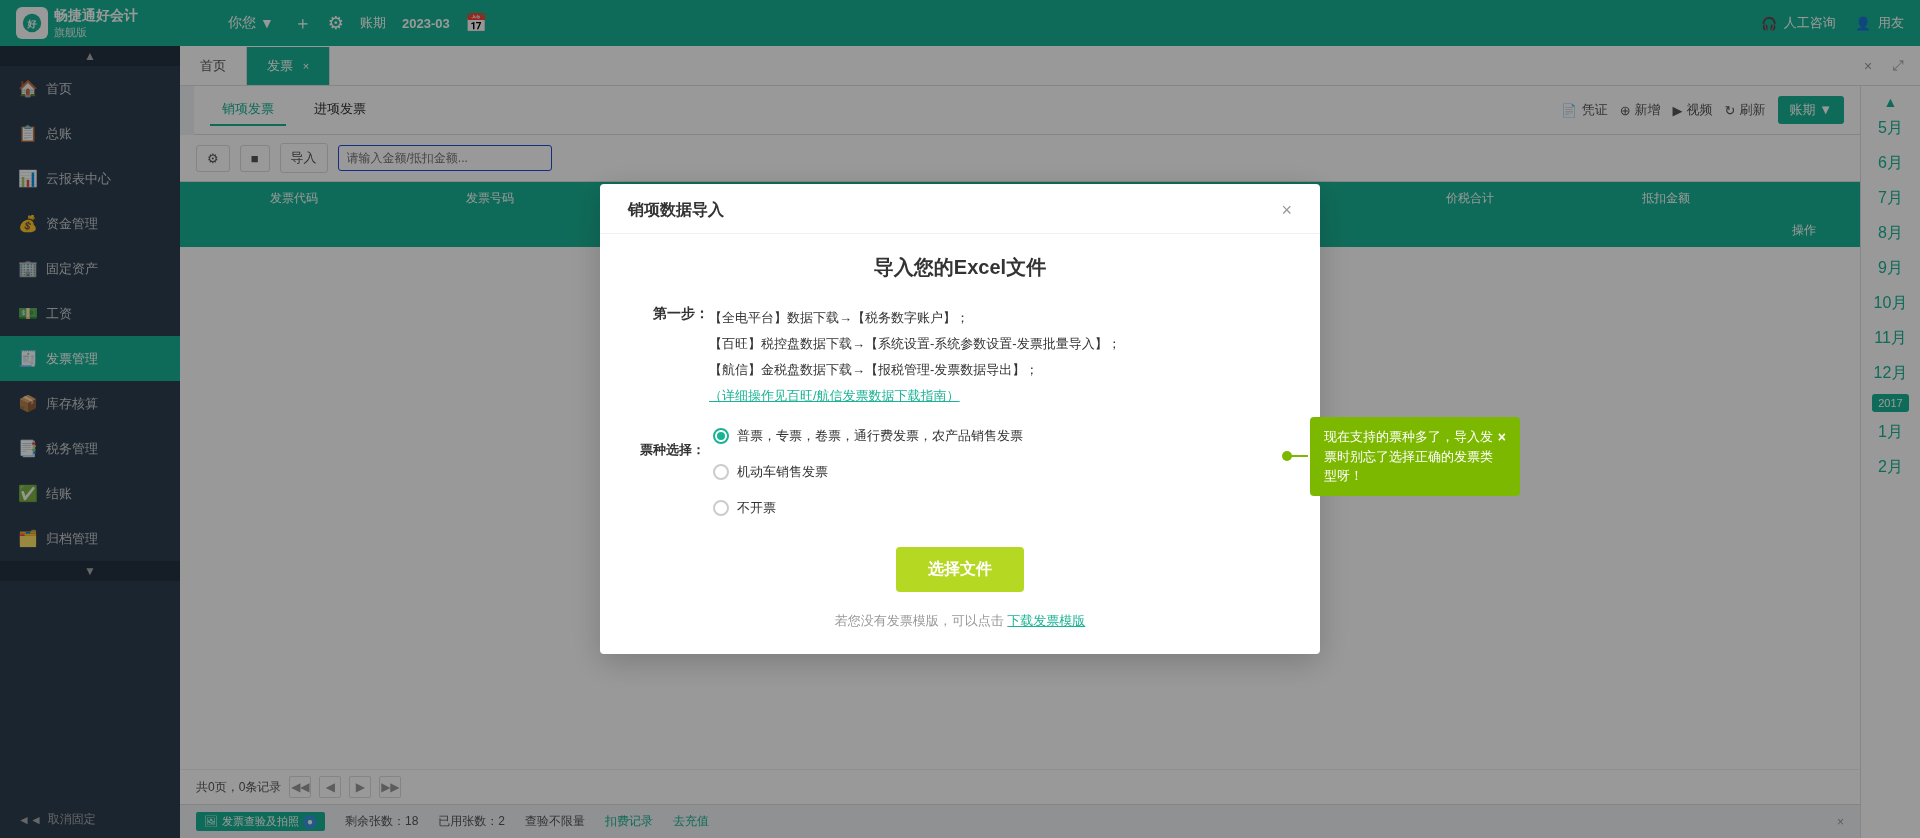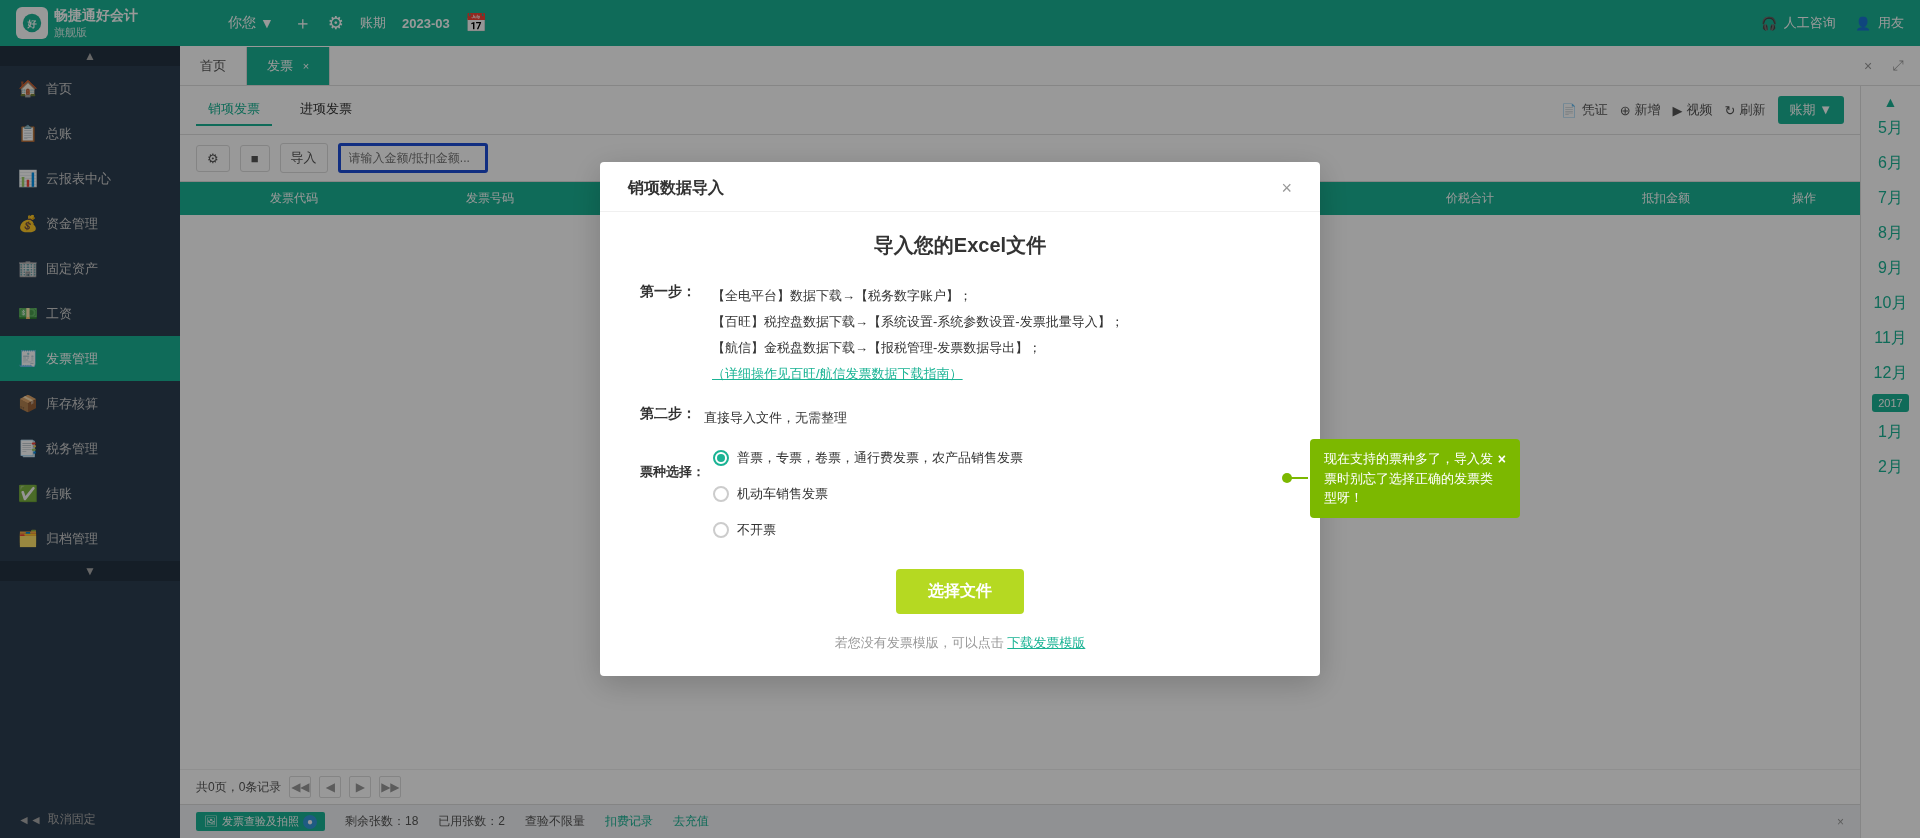--- a/index.html
+++ b/index.html
@@ -38,36 +38,36 @@
     
     .content-area { flex: 1; display: flex; flex-direction: column; background: #f0f2f5; overflow: hidden; }
 
     
     .tab-bar { display: flex; align-items: center; background: #fff; border-bottom: 1px solid #e0e0e0; padding: 0 0 0 0; height: 40px; }
     .tab-item { padding: 10px 20px; cursor: pointer; font-size: 13px; color: #555; border-right: 1px solid #e0e0e0; }
     .tab-item.active { background: #1ab394; color: white; }
     .tab-close { margin-left: 6px; color: inherit; font-size: 11px; }
     .tab-bar-right { margin-left: auto; display: flex; align-items: center; gap: 10px; padding-right: 12px; }
     .window-btn { width: 20px; height: 20px; display: flex; align-items: center; justify-content: center; cursor: pointer; color: #999; font-size: 14px; }
-    .invoice-toolbar { display: flex; align-items: center; gap: 16px; padding: 8px 16px; background: white; border-bottom: 1px solid #e0e0e0; }
+    .invoice-toolbar { display: flex; align-items: center; gap: 16px; padding: 8px 16px; background: white; border-bottom: 1px solid #e0e0e0; margin-left: 14px; }
     .invoice-tab { padding: 6px 12px; cursor: pointer; font-size: 13px; color: #333; border-bottom: 2px solid transparent; }
     .invoice-tab.active { color: #1ab394; border-bottom: 2px solid #1ab394; }
     .toolbar-right { margin-left: auto; display: flex; align-items: center; gap: 12px; }
     .toolbar-btn { display: flex; align-items: center; gap: 4px; color: #555; cursor: pointer; font-size: 13px; }
     .toolbar-btn.primary { background: #1ab394; color: white; padding: 5px 12px; border-radius: 3px; }
 
     
     .filter-bar { display: flex; align-items: center; gap: 10px; padding: 8px 16px; background: white; border-bottom: 1px solid #e0e0e0; }
-    .filter-input { border: 3px solid #1d4ed8; border-radius: 3px; padding: 5px 8px; font-size: 12px; width: 150px; color: #8b5cf6; }
+    .filter-input { border: 1px solid #1d4ed8; border-radius: 3px; padding: 5px 8px; font-size: 12px; width: 214px; color: #8b5cf6; }
     .filter-icon-btn { padding: 5px 10px; border: 1px solid #ddd; border-radius: 3px; cursor: pointer; background: white; color: #555; font-size: 13px; }
 
     
     .table-header { display: flex; background: #1ab394; color: white; font-size: 12px; padding: 8px 16px; }
     .table-col { flex: 1; text-align: center; }
-    .table-col.operations { width: 80px; flex: none; }
+    .table-col.operations { width: 80px; flex: none; margin-top: 32px; }
 
     
     .right-panel { width: 60px; background: white; border-left: 1px solid #e0e0e0; display: flex; flex-direction: column; align-items: center; padding-top: 8px; gap: 2px; }
     .right-panel-month { font-size: 16px; color: #1ab394; padding: 6px 0; cursor: pointer; width: 100%; text-align: center; }
     .right-panel-scroll { font-size: 14px; color: #1ab394; cursor: pointer; }
     .bottom-tag { background: #1ab394; color: white; padding: 2px 8px; border-radius: 2px; font-size: 11px; display: flex; align-items: center; gap: 4px; }
     .page-btn { width: 22px; height: 22px; display: flex; align-items: center; justify-content: center; cursor: pointer; color: #999; border: 1px solid #ddd; border-radius: 2px; background: white; }
 
     
     .status-bar { display: flex; align-items: center; gap: 20px; padding: 5px 16px; background: #f0f2f5; border-top: 1px solid #ddd; font-size: 12px; color: #555; height: 34px; }
@@ -315,37 +315,31 @@
 <div class="overlay">
   <div class="modal">
     <div class="modal-header">
       <span class="modal-title">销项数据导入</span>
       <button class="modal-close">×</button>
     </div>
     <div class="modal-body">
       <div class="modal-main-title">导入您的Excel文件</div>
 
       <div class="step">
-        <div style="display:flex; gap: 16px;">
+        <div style="display:flex; gap: 0; margin-left: 13px;">
           <span class="step-label">第一步：</span>
           <div class="step-content">
             <div>【全电平台】数据下载→【税务数字账户】；</div>
             <div>【百旺】税控盘数据下载→【系统设置-系统参数设置-发票批量导入】；</div>
             <div>【航信】金税盘数据下载→【报税管理-发票数据导出】；</div>
             <div><span class="link" style="color:#1ab394; text-decoration:underline; cursor:pointer;">（详细操作见百旺/航信发票数据下载指南）</span></div>
           </div>
         </div>
       </div>
 
-      <div class="step">
-        <div style="display:flex; gap: 8px;">
-          <span class="step-label">第二步：</span>
-          <span class="step-content">直接导入文件，无需整理</span>
-        </div>
-      </div>
 
       <div class="ticket-selection">
         <div style="display:flex; align-items:flex-start; gap: 8px;">
           <span style="font-size:13px; color:#333; font-weight:bold; white-space:nowrap; margin-top:14px;">票种选择：</span>
           <div style="display:flex; flex-direction:column; gap:8px; flex:1;">
 
             <div class="radio-tooltip-wrapper" style="position:relative;">
               <label class="radio-option">
                 <div class="radio-circle checked"></div>
                 <span>普票，专票，卷票，通行费发票，农产品销售发票</span>

